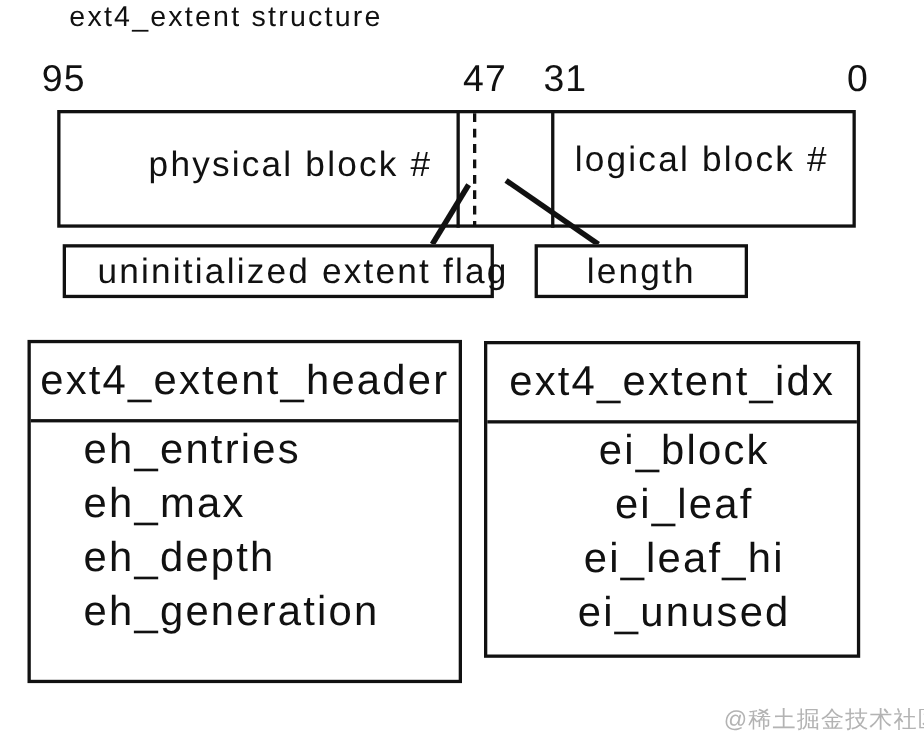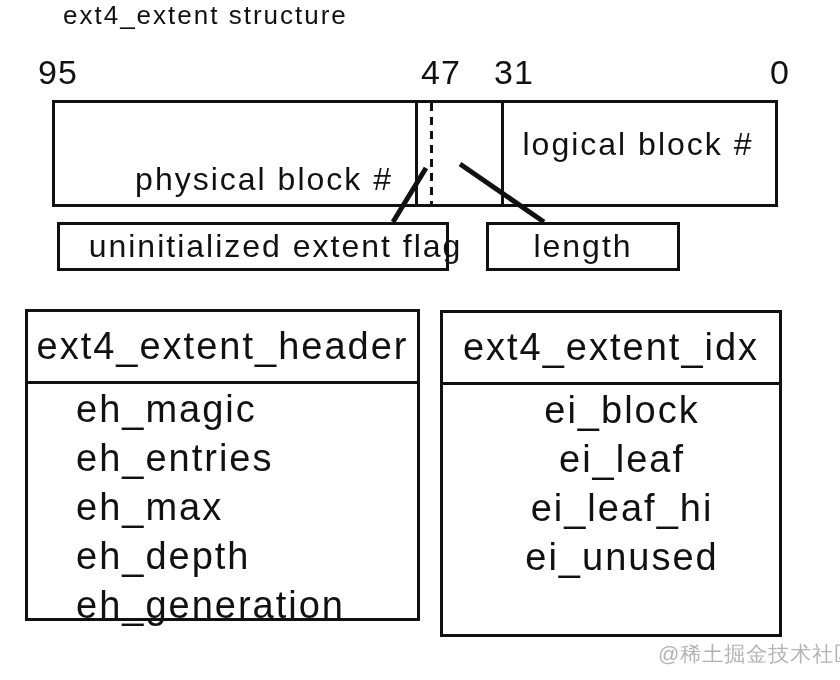--- a/index.html
+++ b/index.html
@@ -35,21 +35,21 @@
     position:absolute;top:100px;height:107px;width:3px;
     background:#111;
   }
   .vdiv-47{left:415px;}
   .vdiv-31{left:501px;}
   .cell-label{
     position:absolute;
     font-size:32px;letter-spacing:2px;line-height:1;
     white-space:nowrap;text-align:right;
   }
-  .physical-label{left:52px;width:341px;top:133px;margin-top:30px;}
+  .physical-label{left:52px;width:341px;top:133px;}
   .logical-label{left:503px;width:270px;top:128px;text-align:center;}
   .svg-overlay{
     position:absolute;left:0;top:0;width:840px;height:680px;
     pointer-events:none;
   }
   .callout{
     position:absolute;top:222px;height:49px;
     border:3px solid #111;box-sizing:border-box;
     background:#fff;
     font-size:32px;letter-spacing:2px;
@@ -71,21 +71,21 @@
     white-space:nowrap;
   }
   .table-fields{padding-top:1px;}
   .field-row{
     height:49px;line-height:49px;
     font-size:38px;letter-spacing:2px;
     white-space:nowrap;
   }
   .header-table{left:25px;top:309px;width:395px;height:312px;}
   .header-table .table-fields{padding-left:48px;}
-  .idx-table{left:440px;top:310px;width:342px;height:327px;}
+  .idx-table{left:440px;top:310px;width:342px;height:288px;}
   .idx-table .table-fields{padding-left:22px;text-align:center;}
   .watermark{
     position:absolute;left:658px;top:640px;
     font-size:21px;letter-spacing:1px;
     color:#b3b3b3;white-space:nowrap;
   }
 </style>
 </head>
 <body>
 
@@ -110,21 +110,20 @@
     <line x1="426" y1="168" x2="393" y2="222" stroke="#111" stroke-width="5"></line>
     <line x1="460" y1="164" x2="544" y2="222" stroke="#111" stroke-width="5"></line>
   </svg>
 
   <div class="callout callout-flag">uninitialized extent flag</div>
   <div class="callout callout-length">length</div>
 
   <div class="struct-table header-table">
     <div class="table-header">ext4_extent_header</div>
     <div class="table-fields">
-      <div class="field-row">eh_magic</div>
       <div class="field-row">eh_entries</div>
       <div class="field-row">eh_max</div>
       <div class="field-row">eh_depth</div>
       <div class="field-row">eh_generation</div>
     </div>
   </div>
 
   <div class="struct-table idx-table">
     <div class="table-header">ext4_extent_idx</div>
     <div class="table-fields">

